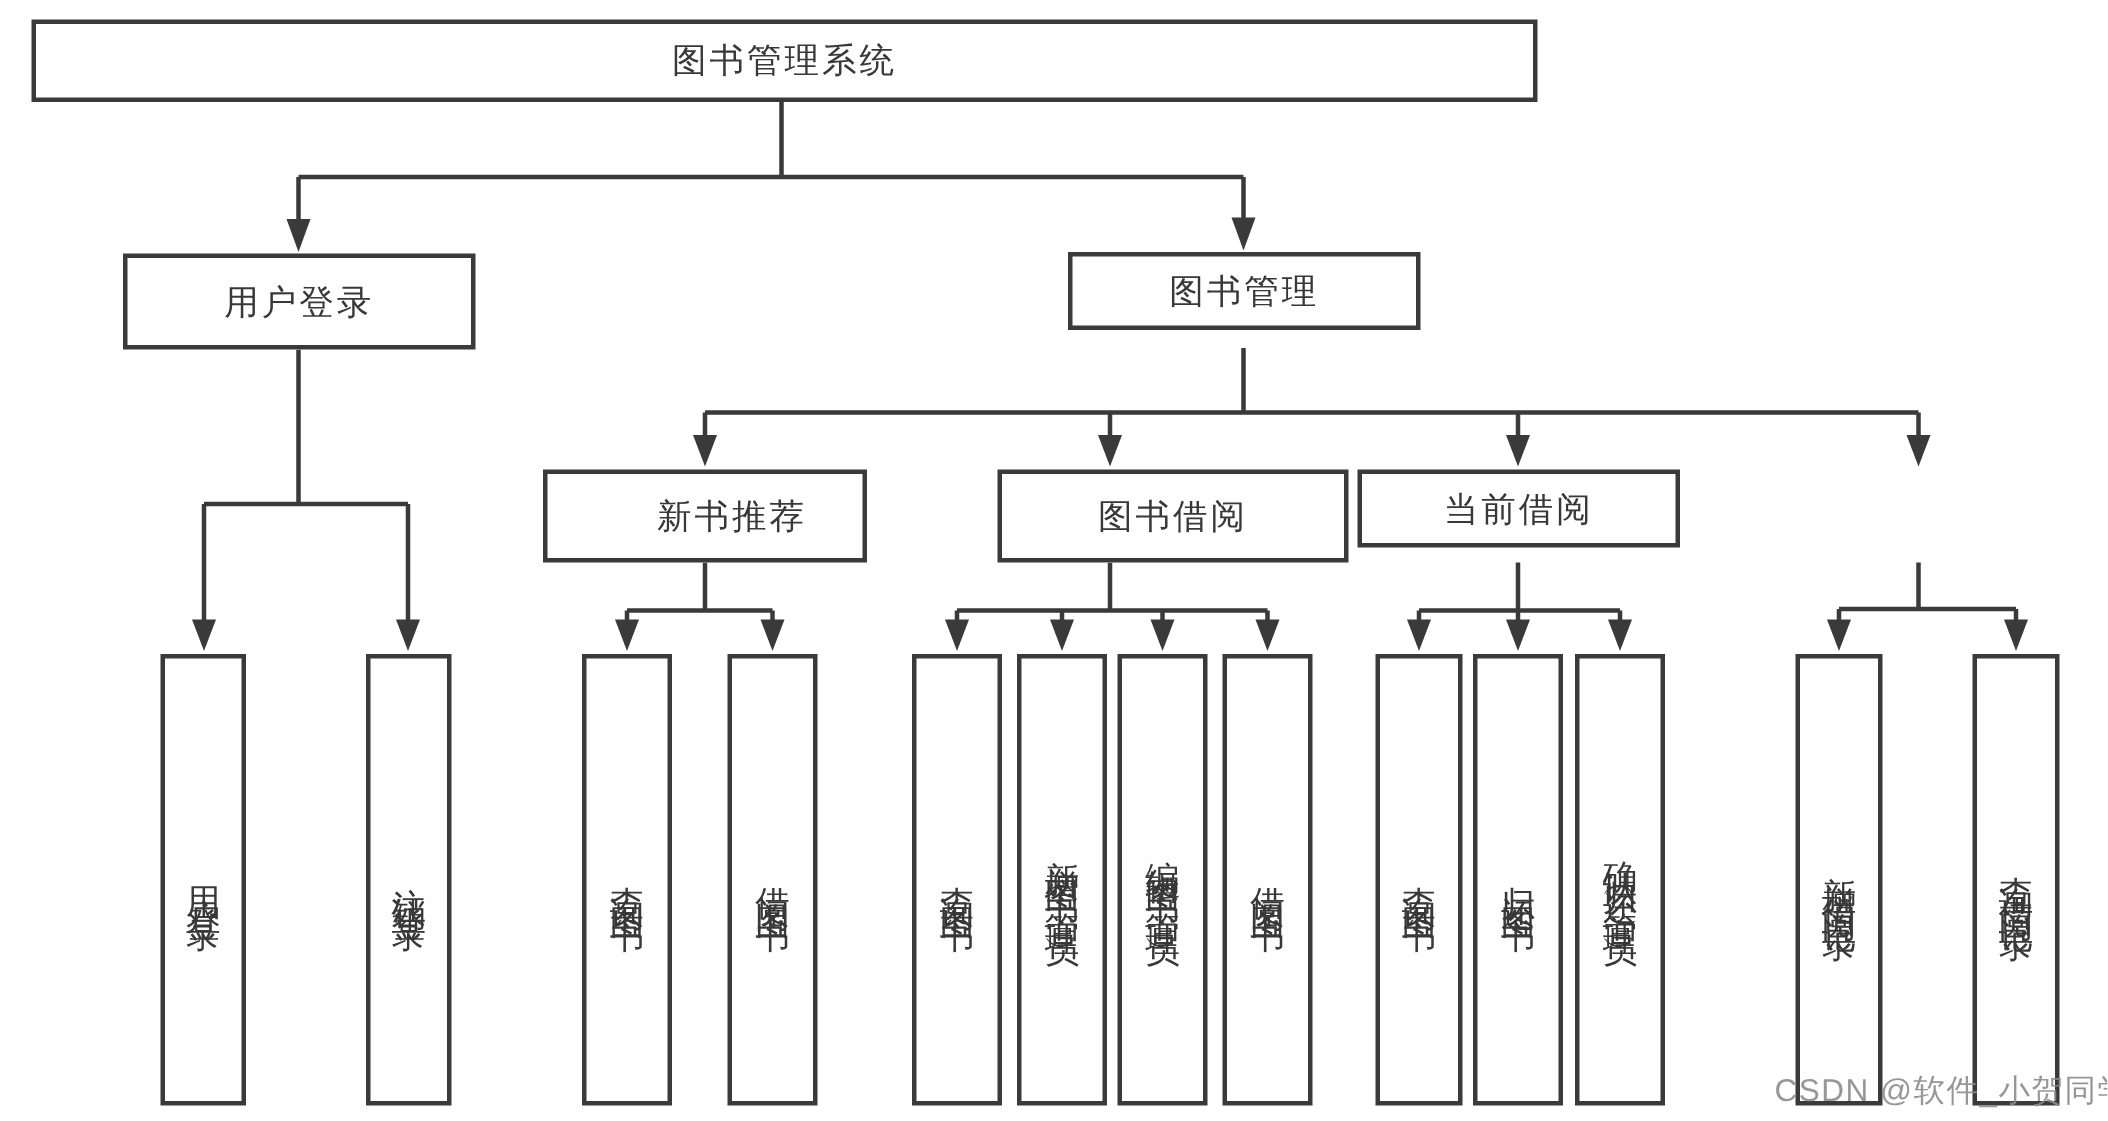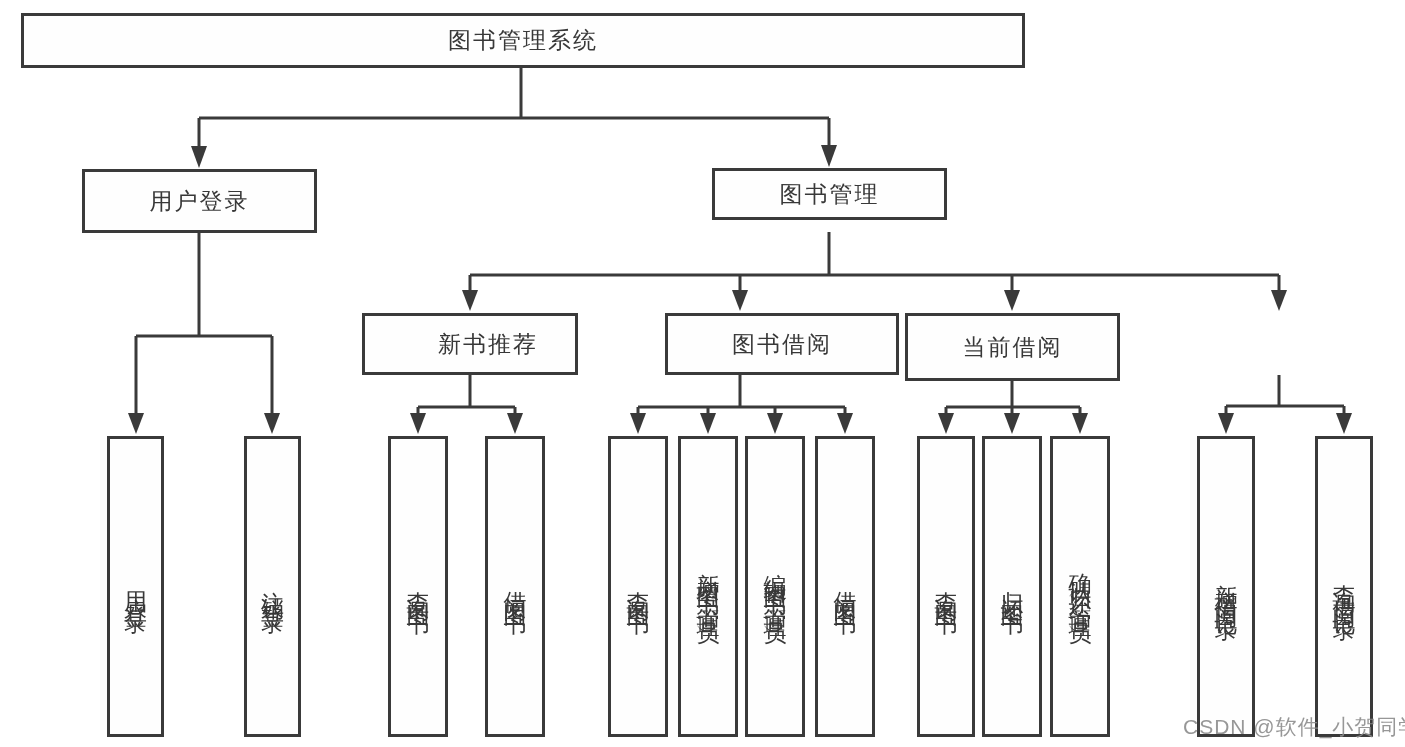--- a/index.html
+++ b/index.html
@@ -55,21 +55,21 @@
     color: #383838;
     line-height: 1;
     white-space: nowrap;
   }
   
   .n-root            { left: 21px;   top: 13px;  width: 1004px; height: 55px; }
   .n-user-login      { left: 82px;   top: 169px; width: 235px;  height: 64px; }
   .n-book-management { left: 712px;  top: 168px; width: 235px;  height: 52px; }
   .n-new-book        { left: 362px;  top: 313px; width: 216px;  height: 62px; padding-left: 36px; }
   .n-book-borrow     { left: 633px;  top: 313px; width: 234px;  height: 62px; margin-left: 32px; }
-  .n-current-borrow  { left: 905px;  top: 313px; width: 215px;  height: 68px; }
+  .n-current-borrow  { left: 905px;  top: 313px; width: 215px;  height: 52px; }
   .n-borrow-record   { left: 1172px; top: 313px; width: 215px;  height: 62px; }
   
   .l-ul1 { left: 107px;  width: 57px; }
   .l-ul2 { left: 244px;  width: 57px; }
   .l-nb1 { left: 388px;  width: 60px; }
   .l-nb2 { left: 485px;  width: 60px; }
   .l-bb1 { left: 608px;  width: 60px; }
   .l-bb2 { left: 678px;  width: 60px; }
   .l-bb3 { left: 745px;  width: 60px; }
   .l-bb4 { left: 815px;  width: 60px; }

